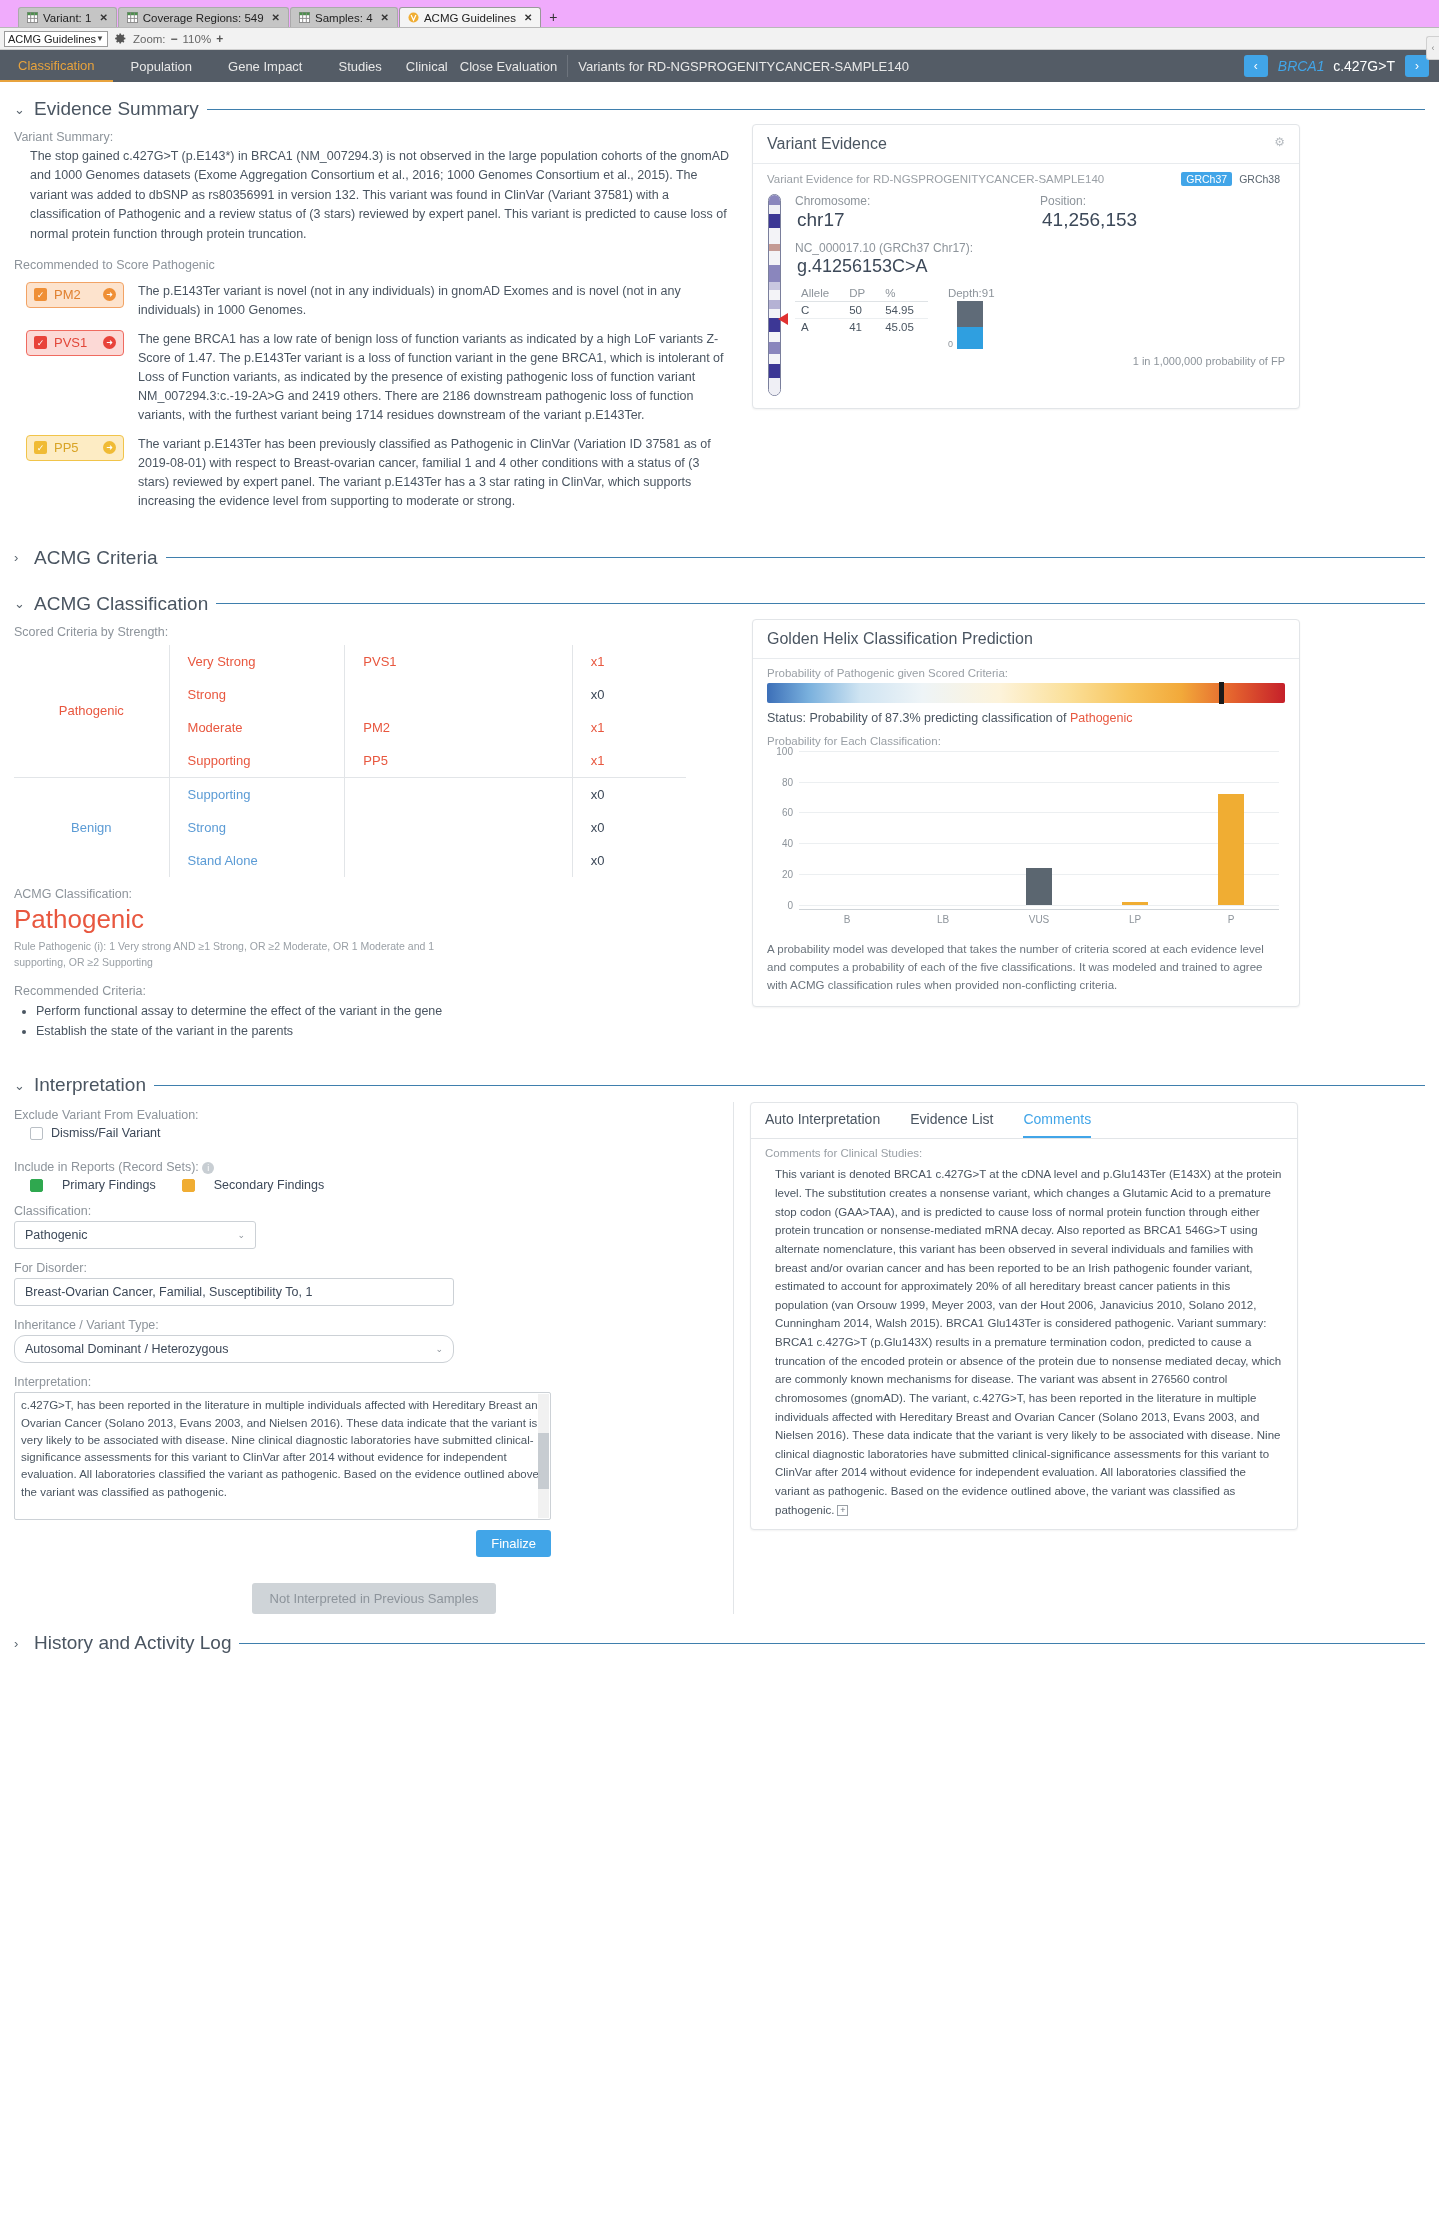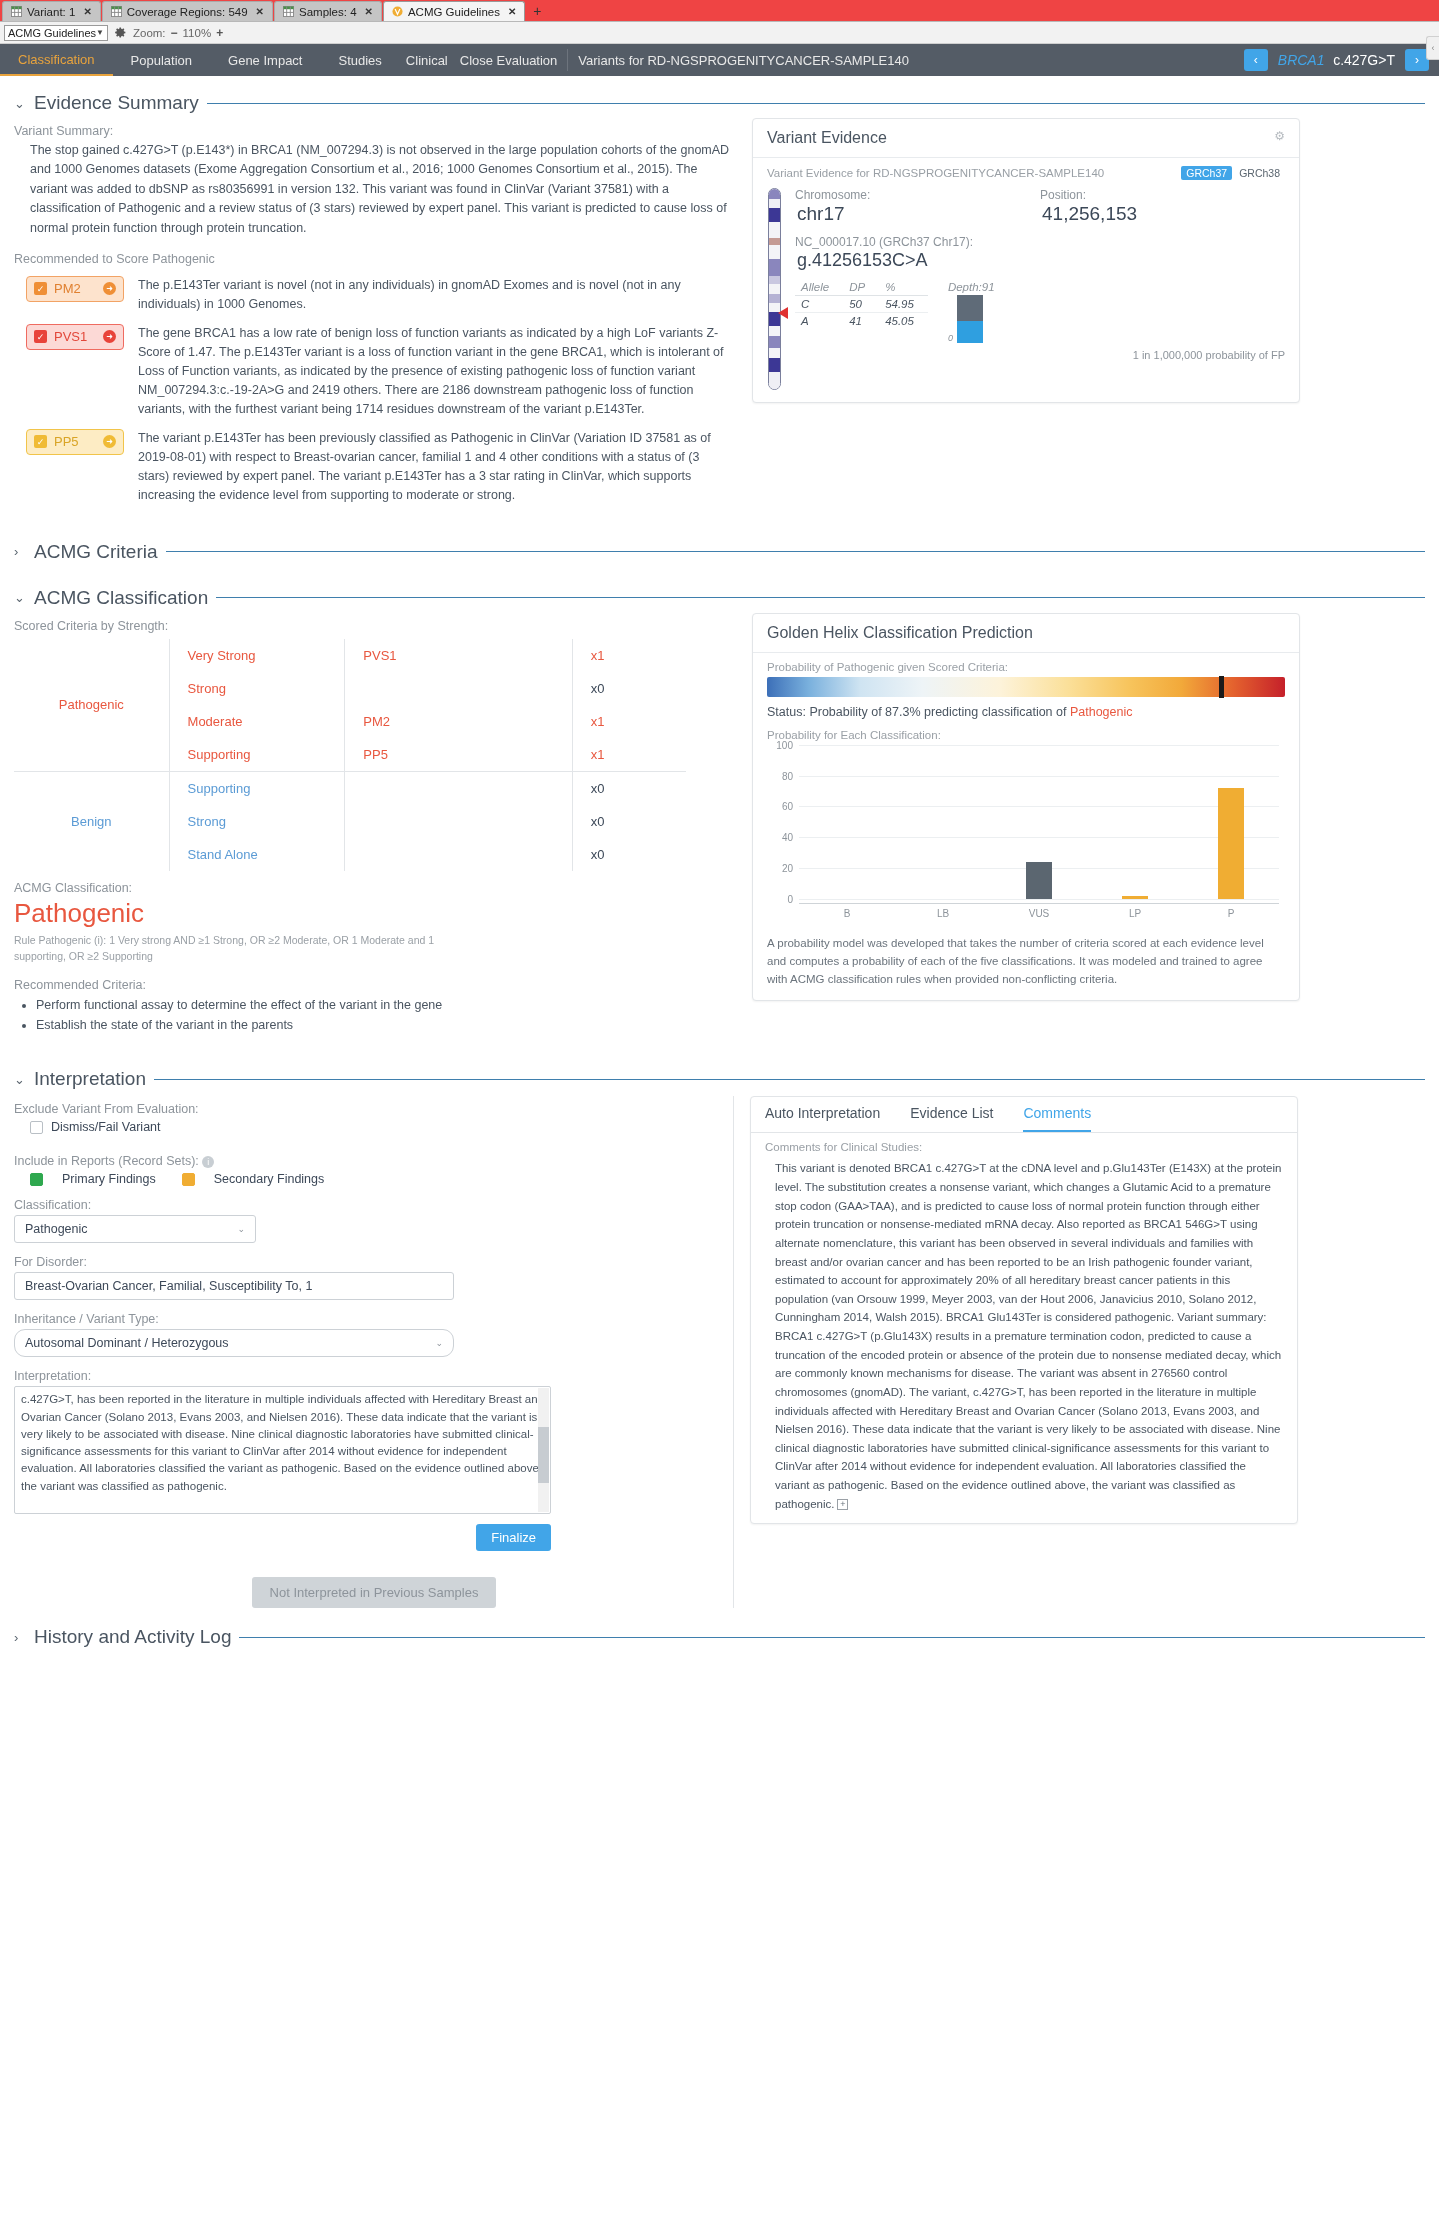--- a/index.html
+++ b/index.html
@@ -8,24 +8,24 @@
     width:1439px; height:2216px;
     font-family:"Liberation Sans", sans-serif;
     background:#ffffff;
     color:#3c4858;
     font-size:13px;
     overflow:hidden;
     position:relative;
   }
   
   .tabbar {
-    height:22px; background:#ef4444;
+    height:28px; background:#f0abfc;
     display:flex; align-items:flex-end;
     border-bottom:1px solid #b8b8b8;
-    padding-left:2px;
+    padding-left:18px;
   }
   .tab {
     display:flex; align-items:center; gap:5px;
     height:20px; padding:0 8px;
     background:#c5c5c5;
     border:1px solid #aaa; border-bottom:none;
     border-radius:3px 3px 0 0;
     font-size:11.5px; color:#222;
     margin-right:1px;
     white-space:nowrap;
@@ -151,21 +151,21 @@
     border:1px solid #7a7f9c; display:flex; flex-direction:column;
   }
   .ideo-bar i { display:block; width:100%; }
   .ideo-mark { position:absolute; left:11px; }
   .ve-fields { flex:1; }
   .ve-row { display:flex; }
   .ve-col { flex:1; }
   .ve-k { font-size:12px; color:#8d949b; }
   .ve-v { font-size:19px; color:#3c4858; margin:1px 0 10px 2px; font-weight:400;}
   .ve-v.sm { font-size:18px; }
-  .allele-wrap { display:flex; gap:20px; align-items:flex-start;font-style:italic; }
+  .allele-wrap { display:flex; gap:20px; align-items:flex-start; }
   table.allele { border-collapse:collapse; font-size:11.5px; }
   table.allele th { color:#8d949b; font-weight:400; padding:0 14px 2px 6px; text-align:left; border-bottom:1px solid #dfe3e6;}
   table.allele td { padding:2px 14px 2px 6px; color:#4a5561;}
   table.allele tr.bord td { border-bottom:1px solid #eceff1;}
   .depth-box { }
   .depth-k { font-size:11.5px; color:#8d949b; margin-bottom:2px;}
   .depth-chart { display:flex; gap:4px; align-items:flex-end; height:48px;}
   .depth-axis { font-size:9px; color:#8d949b; display:flex; flex-direction:column;
     justify-content:space-between; height:48px; }
   .depth-bar { width:26px; height:48px; display:flex; flex-direction:column; }

